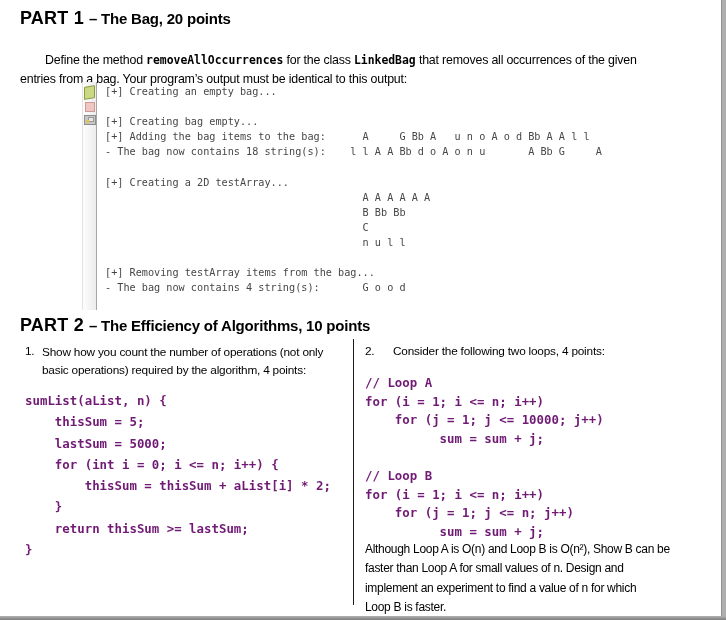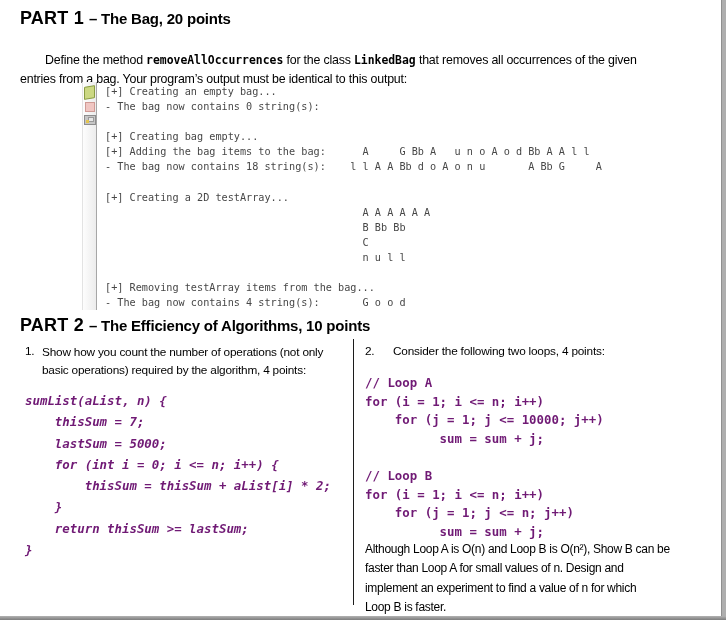--- a/index.html
+++ b/index.html
@@ -40,21 +40,21 @@
   #col-divider{position:absolute;left:353px;top:339px;width:1px;height:266px;background:#1c1c1c;}
 
   .q-block{position:absolute;font-size:11.8px;letter-spacing:-.2px;}
   #q1-text{left:25px;top:344px;}
   #q1-text .q-marker{position:absolute;left:0;top:0;}
   #q1-text .q-line{padding-left:17px;height:17.5px;line-height:17.5px;white-space:nowrap;}
   #q2-text{left:365px;top:344px;white-space:nowrap;}
   #q2-text .q2-marker{display:inline-block;width:28px;}
 
   .code-block{position:absolute;font-family:"DejaVu Sans Mono",monospace;font-weight:bold;color:#701a75;}
-  #q1-code{left:25px;top:390px;font-style:italic;}
+  #q1-code{left:25px;top:390px;}
   #q1-code .code-line-a{height:21.3px;line-height:21.3px;white-space:pre;font-size:12.4px;}
   #q2-code{left:365px;top:374px;}
   #q2-code .code-line-b{height:18.6px;line-height:18.6px;white-space:pre;font-size:12.4px;}
 
   #q2-note{position:absolute;left:365px;top:540px;font-size:12px;letter-spacing:-.3px;}
   #q2-note .note-line{height:19.3px;line-height:19.3px;white-space:nowrap;}
 
   
   #page-right-edge{position:absolute;right:0;top:0;width:5px;height:620px;background:#aeaeae;border-left:1px solid #8f8f8f;box-sizing:border-box;}
   #page-bottom-edge{position:absolute;left:0;bottom:0;width:726px;height:4px;background:linear-gradient(#b2b2b2,#7d7d7d);}
@@ -74,21 +74,20 @@
   </div>
 
   <div id="console">
     <div id="console-gutter">
       <div class="gutter-icon icon-pin"></div>
       <div class="gutter-icon icon-terminate"></div>
       <div class="gutter-icon icon-display"></div>
     </div>
     <div id="console-text">
         <div class="console-line">[+] Creating an empty bag...</div>
-        <div class="console-line">- The bag now contains 0 string(s):</div>
         <div class="console-line"></div>
         <div class="console-line">[+] Creating bag empty...</div>
         <div class="console-line">[+] Adding the bag items to the bag:      A     G Bb A   u n o A o d Bb A A l l</div>
         <div class="console-line">- The bag now contains 18 string(s):    l l A A Bb d o A o n u       A Bb G     A</div>
         <div class="console-line"></div>
         <div class="console-line">[+] Creating a 2D testArray...</div>
         <div class="console-line">                                          A A A A A A</div>
         <div class="console-line">                                          B Bb Bb</div>
         <div class="console-line">                                          C</div>
         <div class="console-line">                                          n u l l</div>
@@ -107,21 +106,21 @@
   <div id="q1-text" class="q-block">
     <span class="q-marker">1.</span>
     <div>
         <div class="q-line">Show how you count the number of operations (not only</div>
         <div class="q-line">basic operations) required by the algorithm, 4 points:</div>
       </div>
   </div>
 
   <div id="q1-code" class="code-block">
       <div class="code-line-a">sumList(aList, n) {</div>
-      <div class="code-line-a">    thisSum = 7;</div>
+      <div class="code-line-a">    thisSum = 5;</div>
       <div class="code-line-a">    lastSum = 5000;</div>
       <div class="code-line-a">    for (int i = 0; i &lt;= n; i++) {</div>
       <div class="code-line-a">        thisSum = thisSum + aList[i] * 2;</div>
       <div class="code-line-a">    }</div>
       <div class="code-line-a">    return thisSum &gt;= lastSum;</div>
       <div class="code-line-a">}</div>
     </div>
 
   <div id="q2-text" class="q-block">
     <span class="q2-marker">2.</span><span>Consider the following two loops, 4 points:</span>

